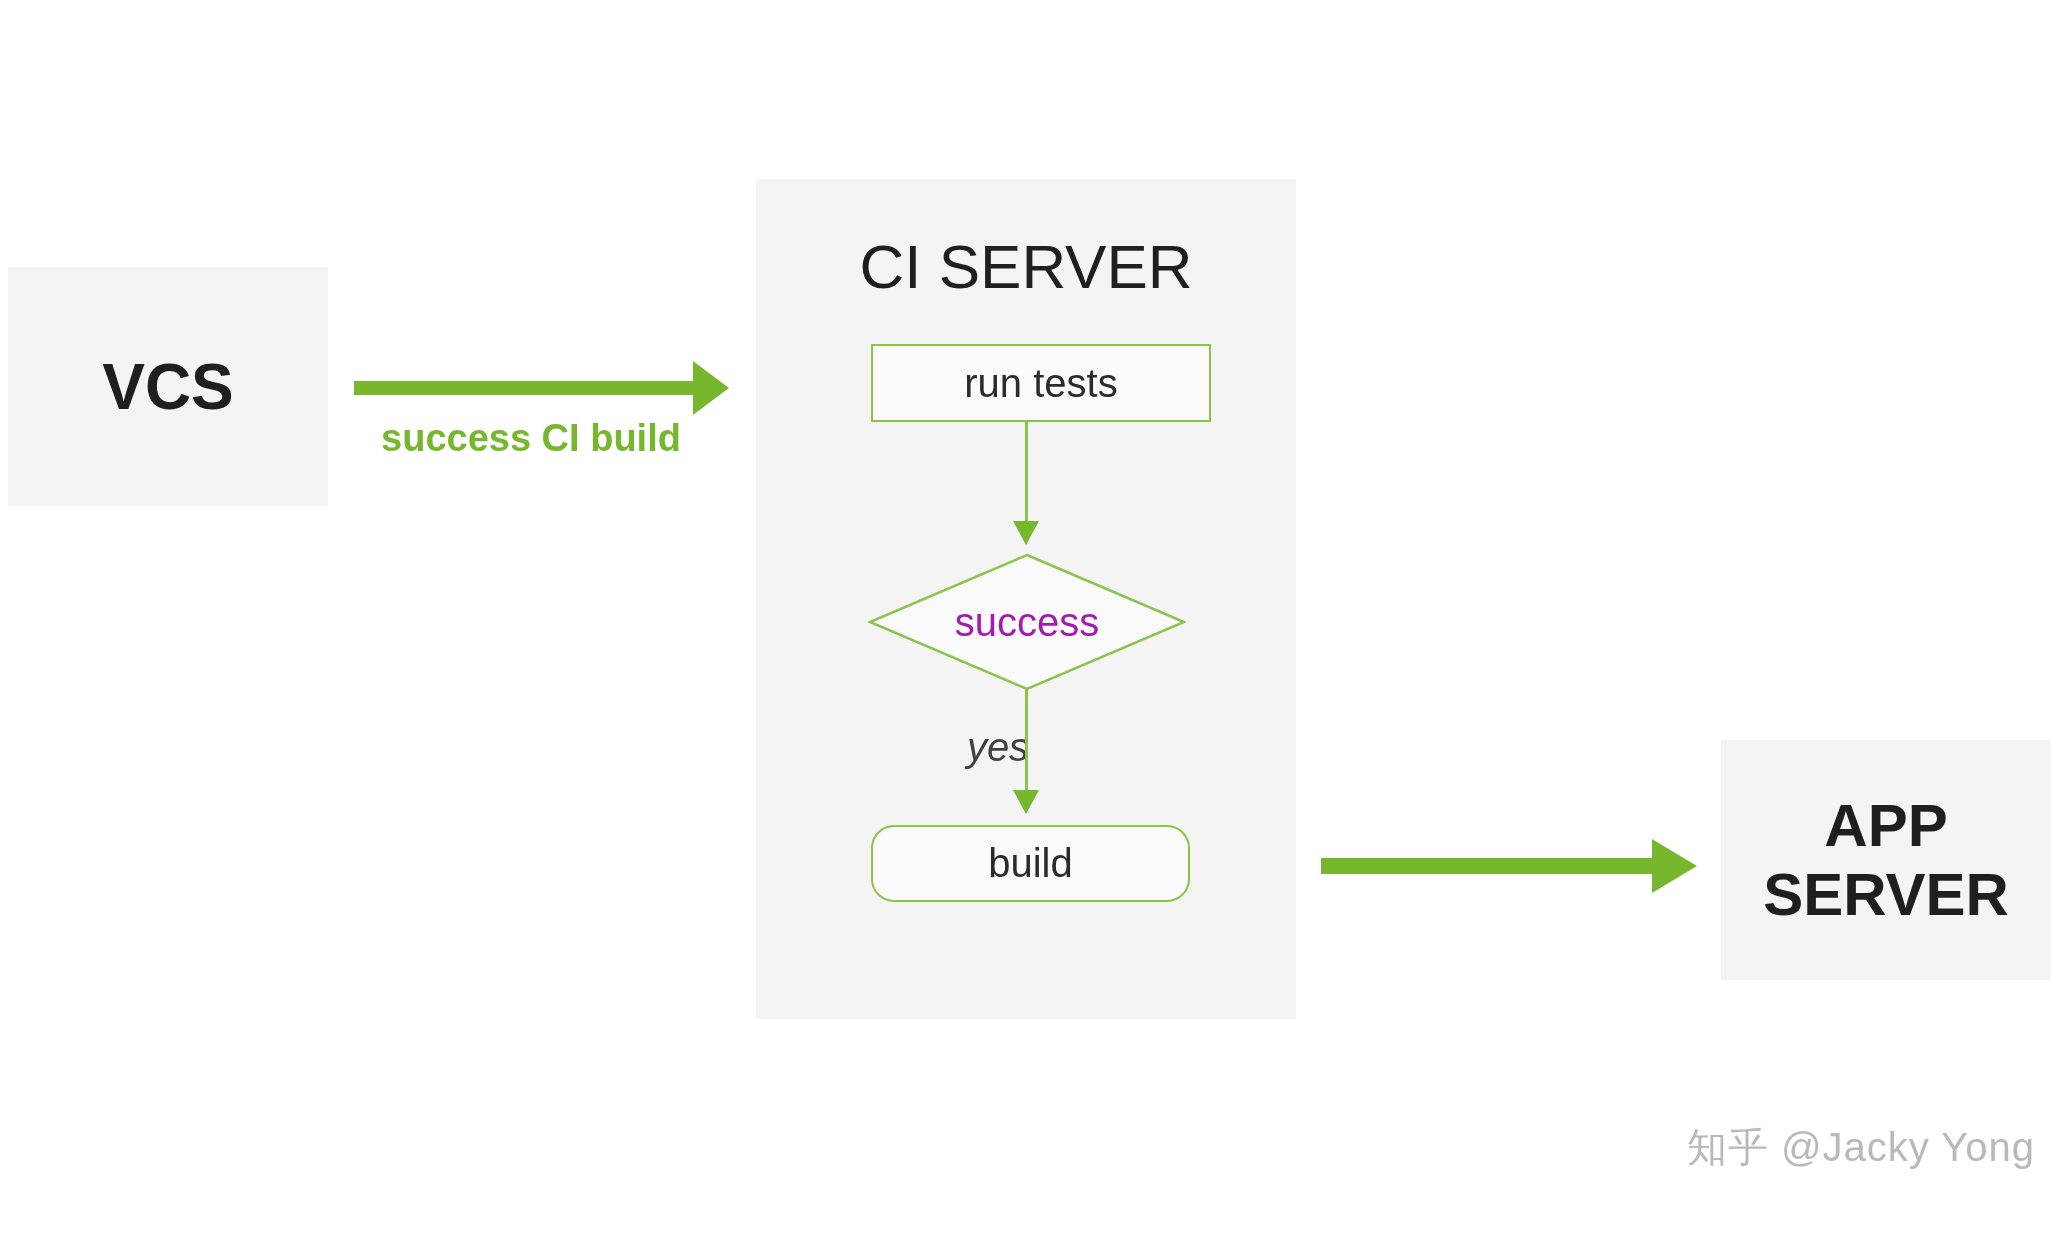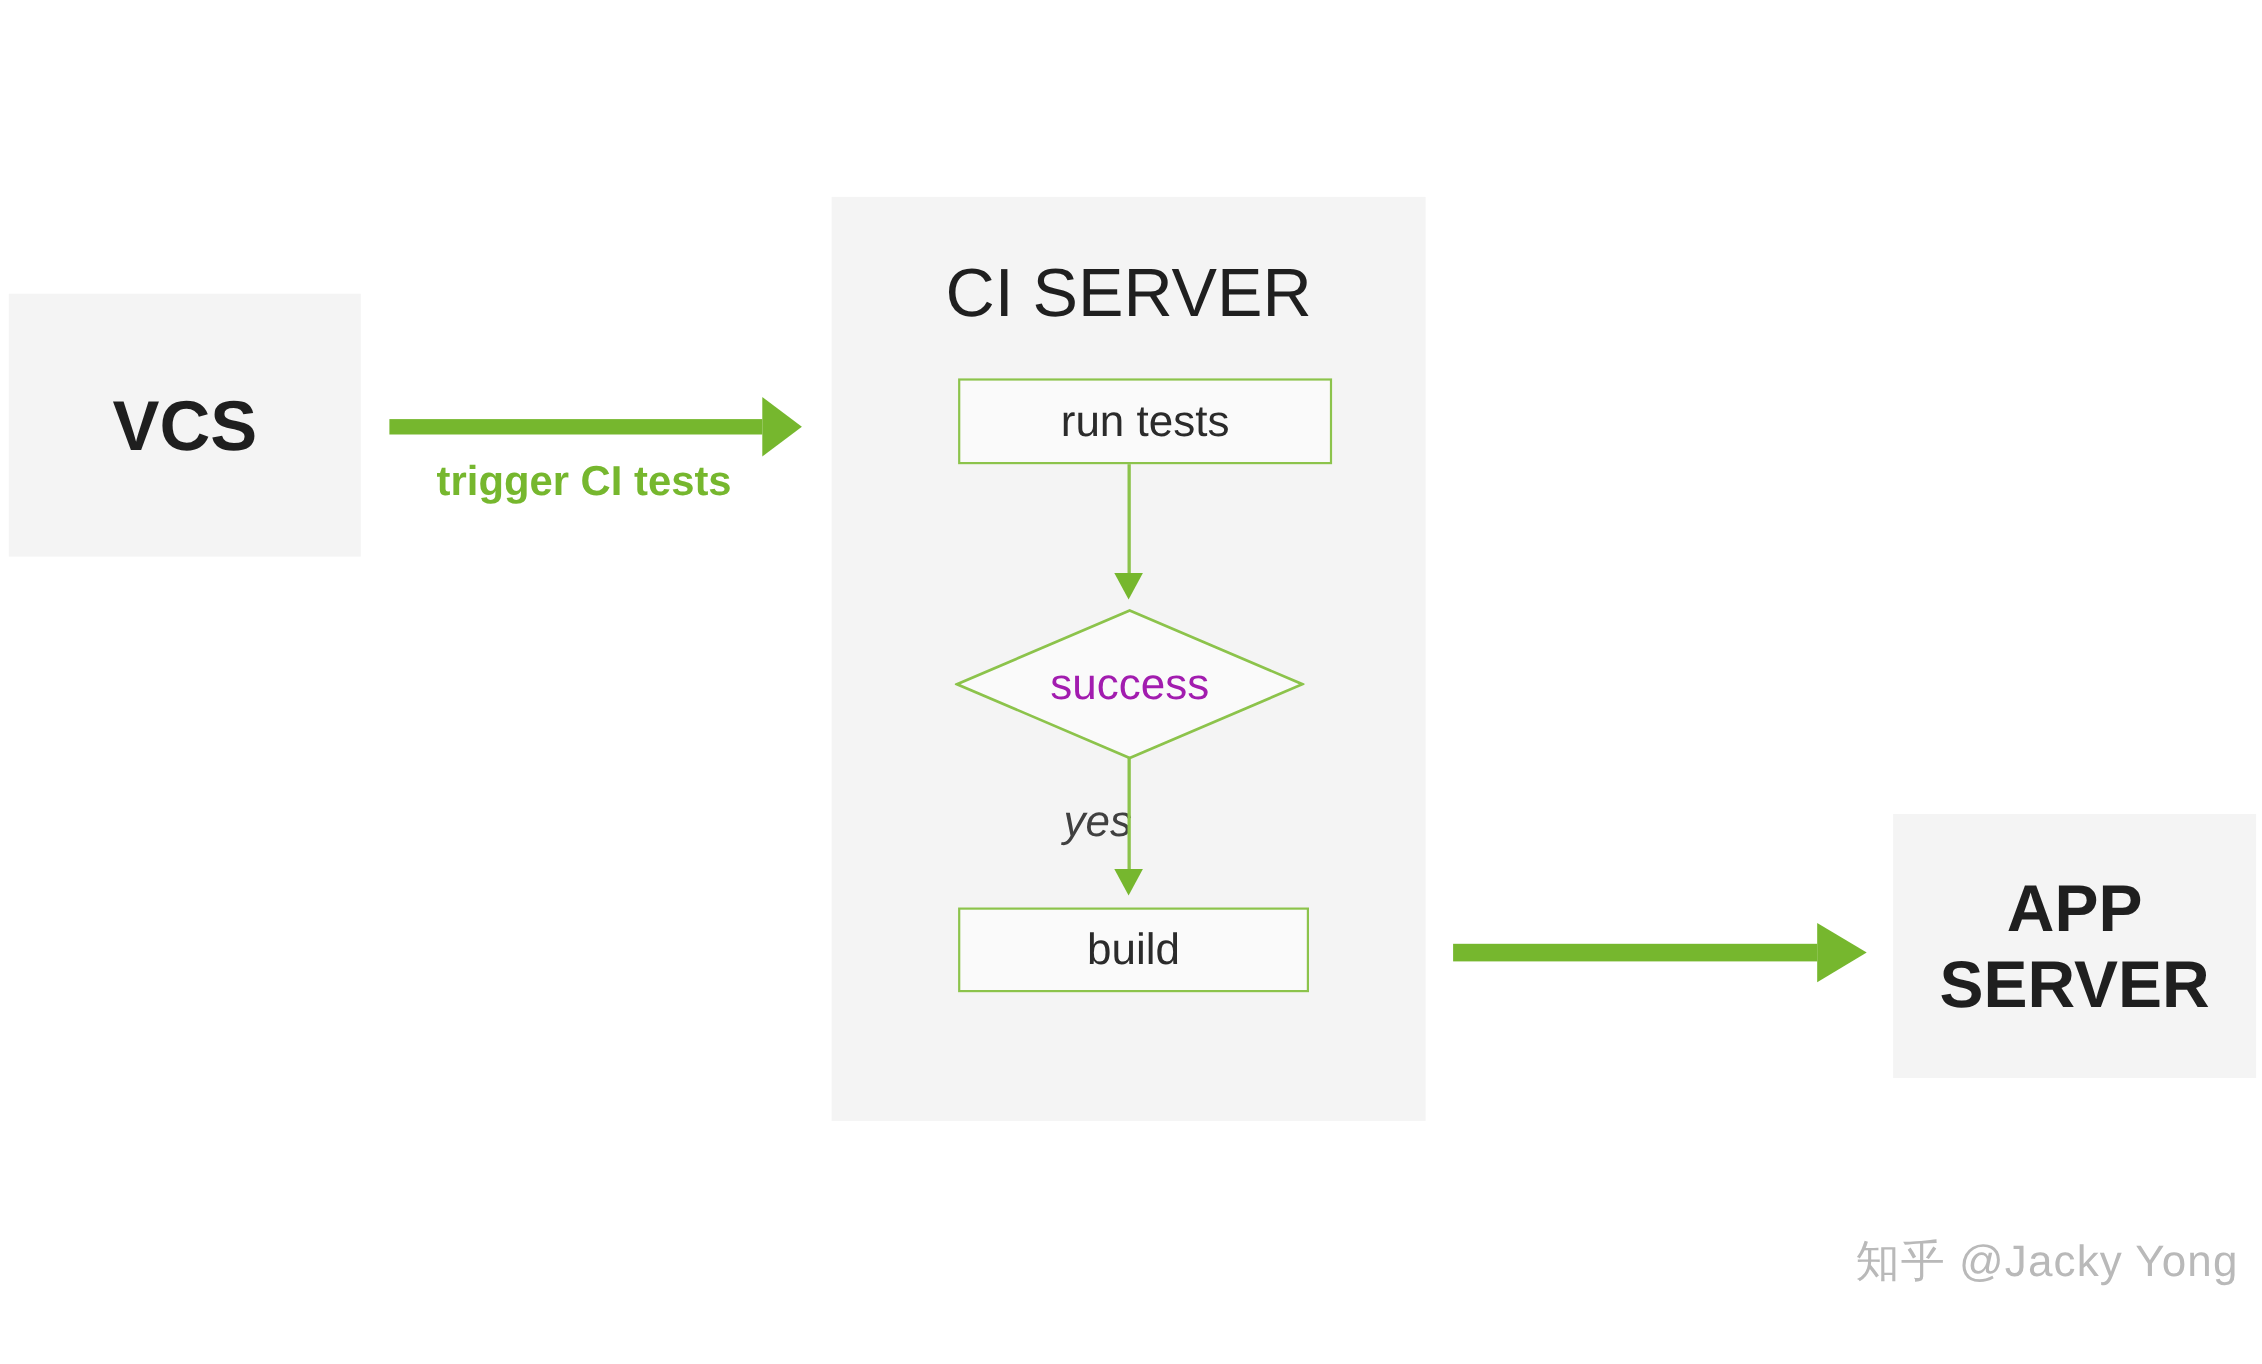--- a/index.html
+++ b/index.html
@@ -33,21 +33,21 @@
   
   .step-box {
     position: absolute;
     background: #fafafa;
     border: 2px solid #8cc34b;
     box-sizing: border-box;
     display: flex; align-items: center; justify-content: center;
     font-size: 40px; color: #2b2b2b;
   }
   .step-run-tests { left: 115px; top: 165px; width: 340px; height: 78px; }
-  .step-build     { left: 115px; top: 646px; width: 319px; height: 77px; }
+  .step-build     { left: 115px; top: 646px; width: 319px; height: 77px; border-radius: 23px; }
 
   
   .v-line { position: absolute; width: 3px; background: #8cc34b; }
   .v-line-1 { left: 269px; top: 243px; height: 101px; }
   .v-line-2 { left: 269px; top: 510px; height: 103px; }
   .head-down {
     position: absolute; width: 0; height: 0;
     border-left: 13px solid transparent;
     border-right: 13px solid transparent;
     border-top: 24px solid #76b72e;
@@ -98,21 +98,21 @@
 <body>
 
 <div class="stage">
 
   <div class="node node-vcs">
     <span>VCS</span>
   </div>
 
   <div class="h-shaft shaft-trigger"></div>
   <div class="head-right head-trigger"></div>
-  <div class="edge-label label-trigger">trigger CI tests</div>
+  <div class="edge-label label-trigger">success CI build</div>
 
   <div class="ci-panel">
     <div class="ci-title">CI SERVER</div>
 
     <div class="step-box step-run-tests">
       <span>run tests</span>
     </div>
 
     <div class="v-line v-line-1"></div>
     <div class="head-down head-down-1"></div>

